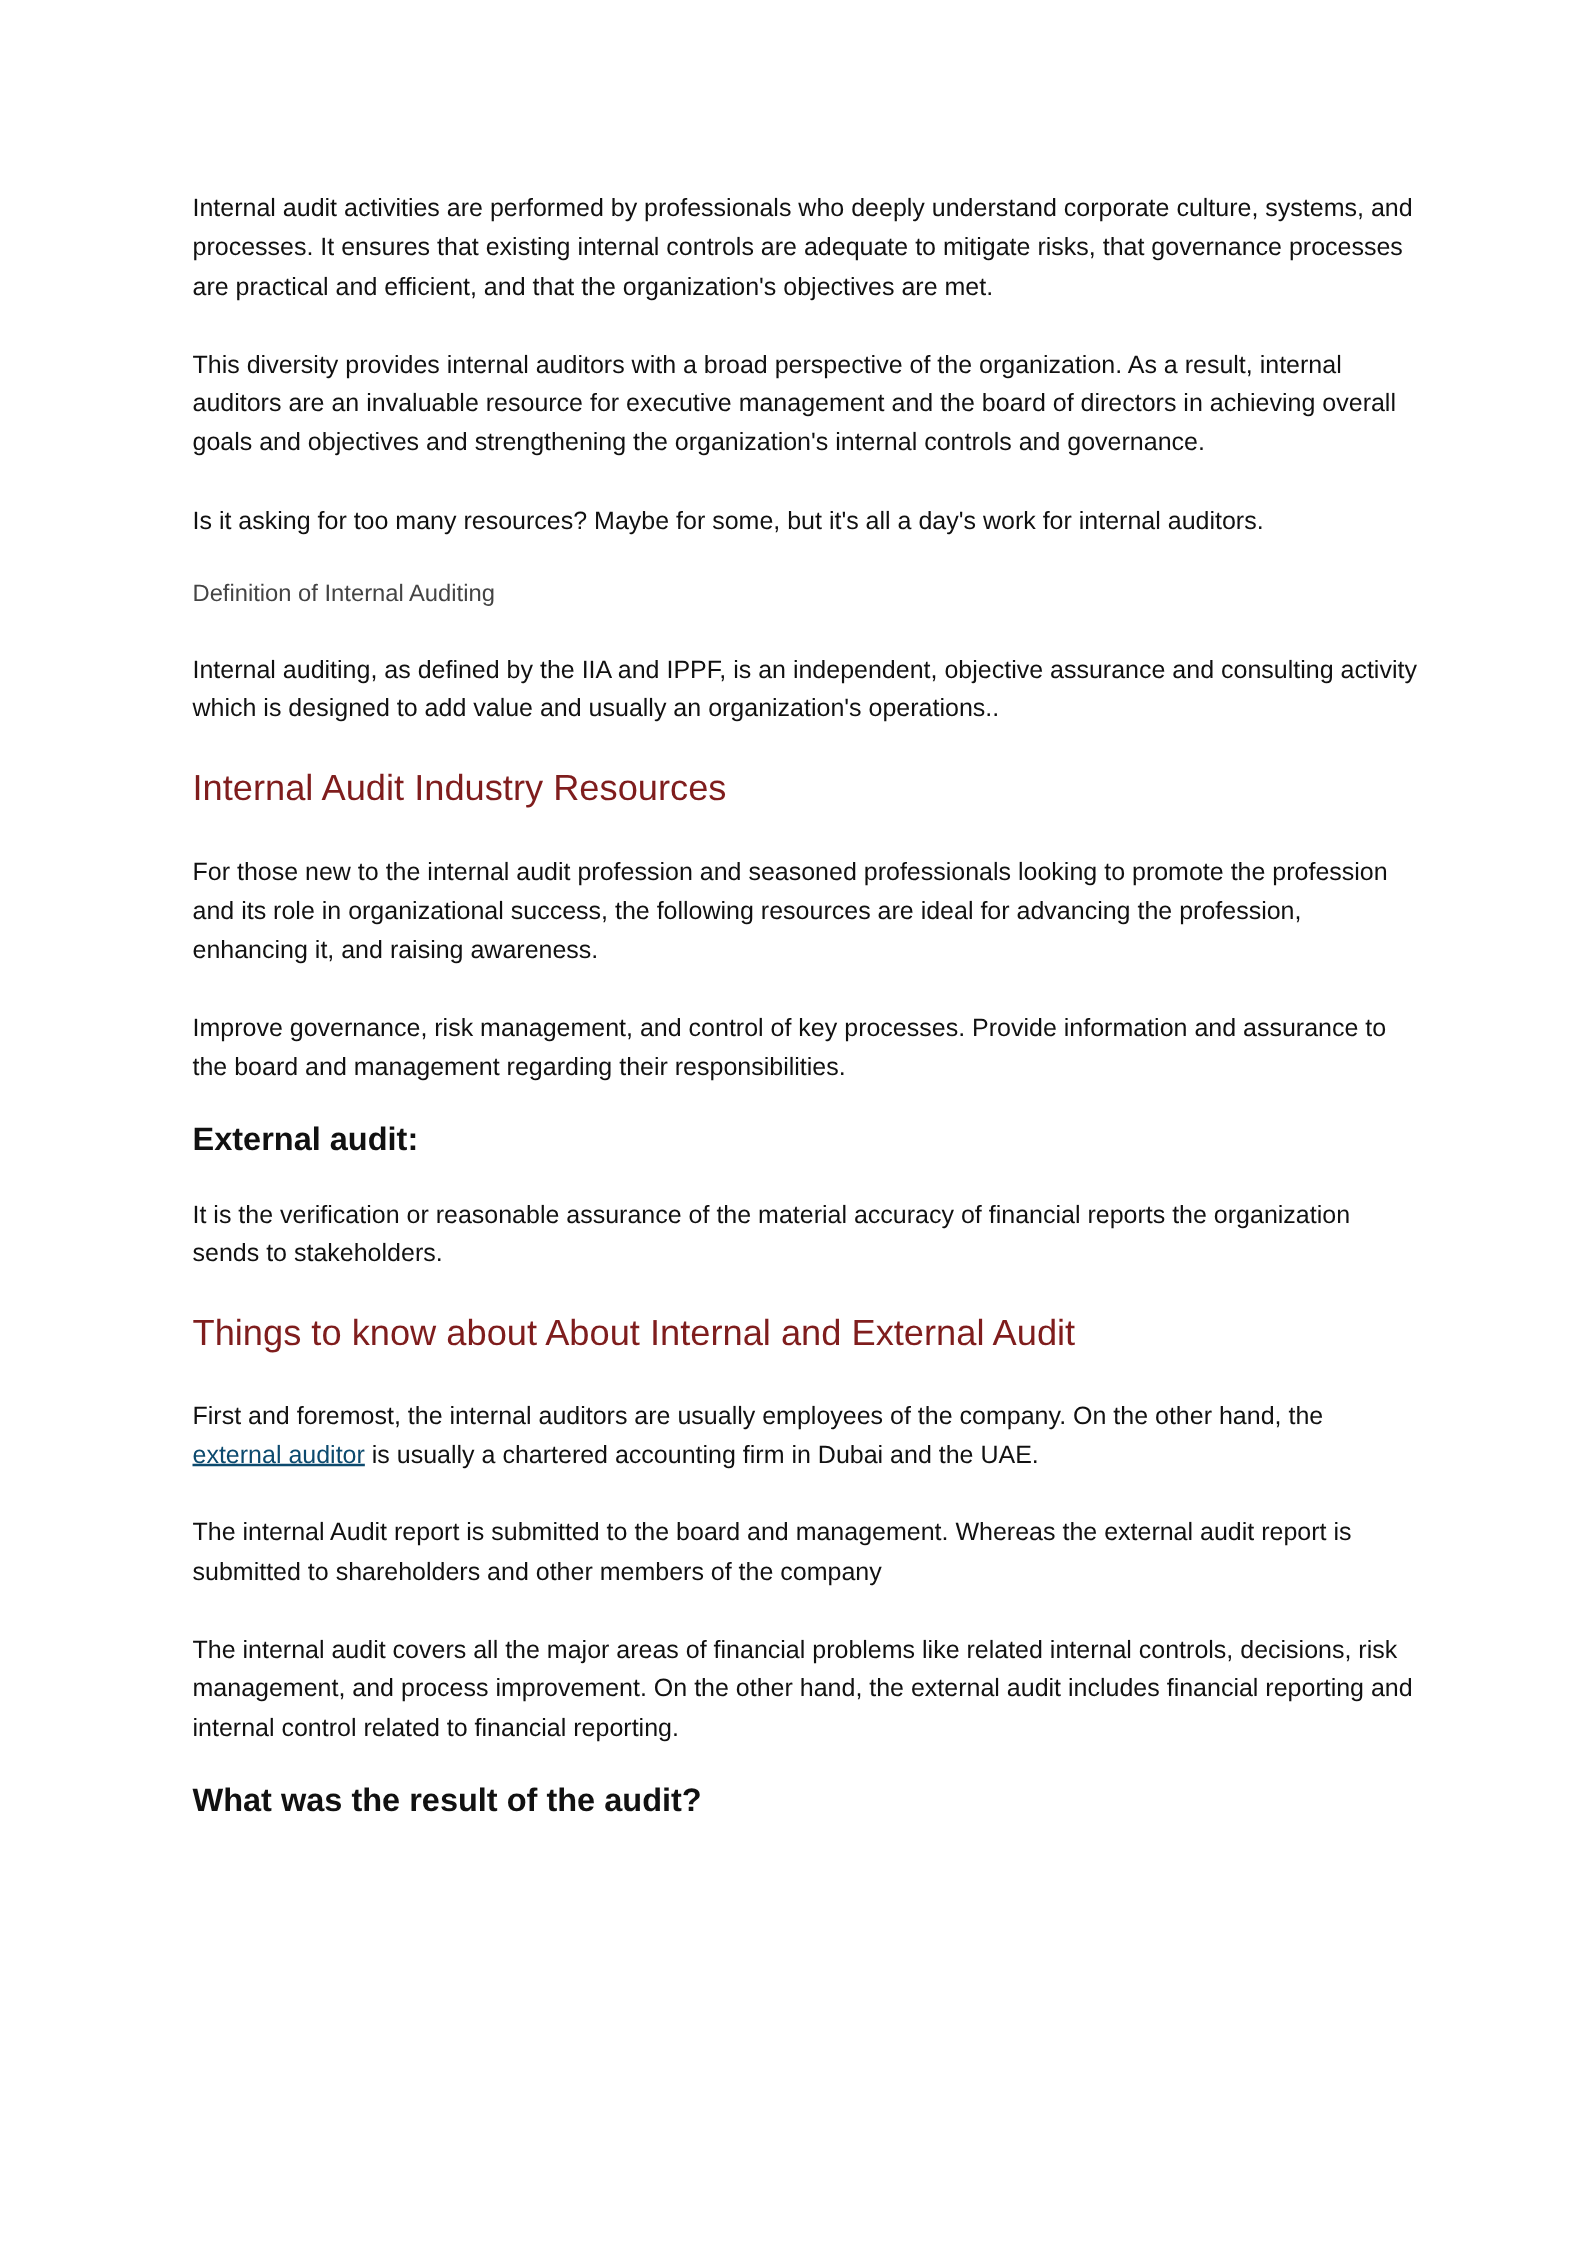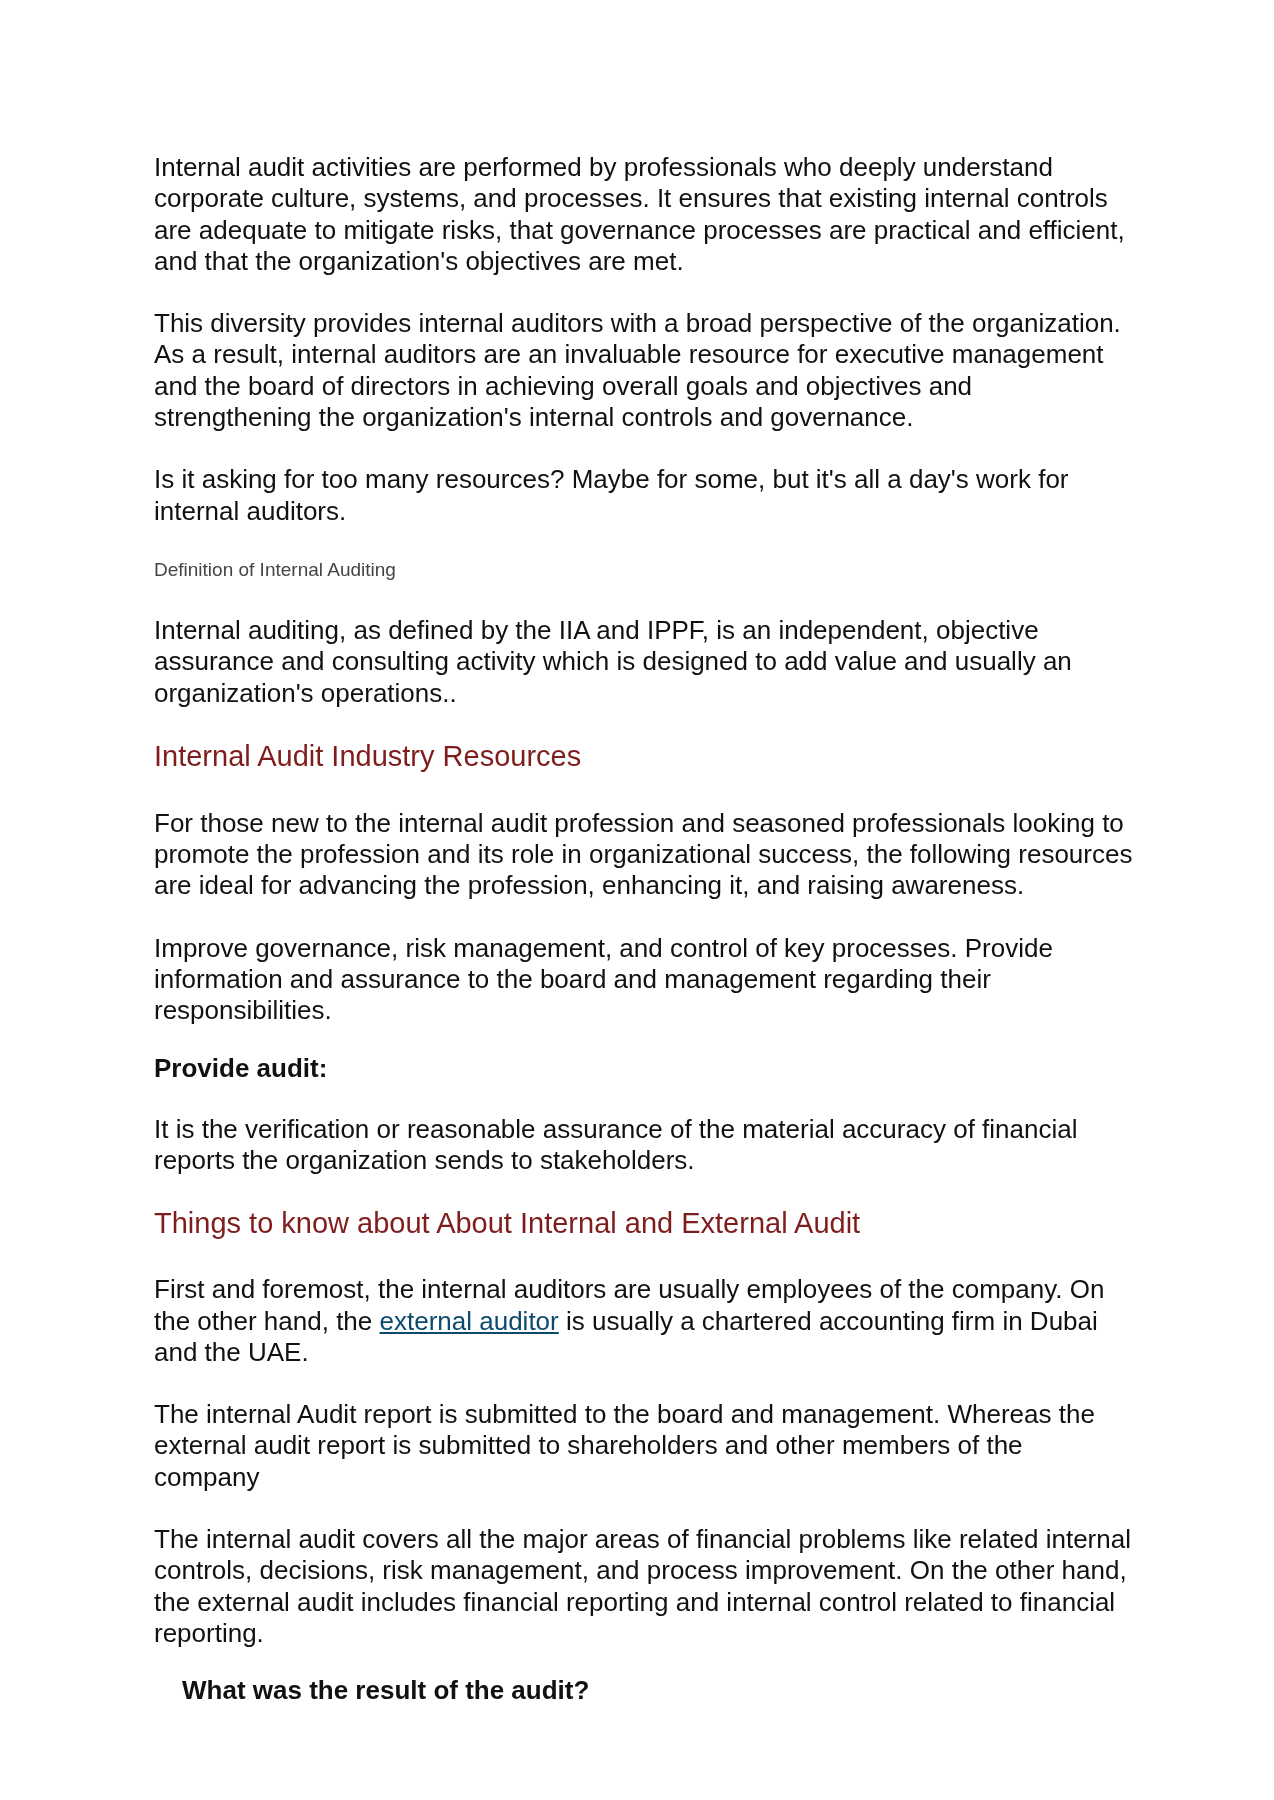--- a/index.html
+++ b/index.html
@@ -16,21 +16,21 @@
       color: #111111;
     }
     .page {
       position: absolute;
       left: 154px;
       top: 152px;
       width: 980px;
     }
     p {
       margin: 0;
-      font-size: 26px;
+      font-size: 20px;
       line-height: 31.3px;
       color: #111111;
     }
     .gap-para { margin-top: 31px; }
     h3.subtitle {
       margin: 0;
       font-weight: normal;
       font-size: 19px;
       line-height: 36px;
       color: #444444;
@@ -68,27 +68,27 @@
   <h3 class="subtitle" style="margin-top:25px;">Definition of Internal Auditing</h3>
 
   <p style="margin-top:27px;">Internal auditing, as defined by the IIA and IPPF, is an independent, objective assurance and consulting activity which is designed to add value and usually an organization's operations..</p>
 
   <h2 class="heading" style="margin-top:24px;">Internal Audit Industry Resources</h2>
 
   <p style="margin-top:29px;">For those new to the internal audit profession and seasoned professionals looking to promote the profession and its role in organizational success, the following resources are ideal for advancing the profession, enhancing it, and raising awareness.</p>
 
   <p class="gap-para">Improve governance, risk management, and control of key processes. Provide information and assurance to the board and management regarding their responsibilities.</p>
 
-  <h4 class="bold-heading" style="margin-top:24px;">Provide audit:</h4>
+  <h4 class="bold-heading" style="margin-top:24px;">External audit:</h4>
 
   <p style="margin-top:29px;">It is the verification or reasonable assurance of the material accuracy of financial reports the organization sends to stakeholders.</p>
 
   <h2 class="heading" style="margin-top:24px;">Things to know about About Internal and External Audit</h2>
 
   <p style="margin-top:28px;"><span>First and foremost, the internal auditors are usually employees of the company. On the other hand, the </span><a class="link" href="#">external auditor</a><span> is usually a chartered accounting firm in Dubai and the UAE.</span></p>
 
   <p class="gap-para">The internal Audit report is submitted to the board and management. Whereas the external audit report is submitted to shareholders and other members of the company</p>
 
   <p class="gap-para">The internal audit covers all the major areas of financial problems like related internal controls, decisions, risk management, and process improvement. On the other hand, the external audit includes financial reporting and internal control related to financial reporting.</p>
 
-  <h4 class="bold-heading" style="margin-top:24px;margin-left:28px;">What was the result of the audit?</h4>
+  <h4 class="bold-heading" style="margin-top:24px;">What was the result of the audit?</h4>
 
 </div>
 
 </body></html>

